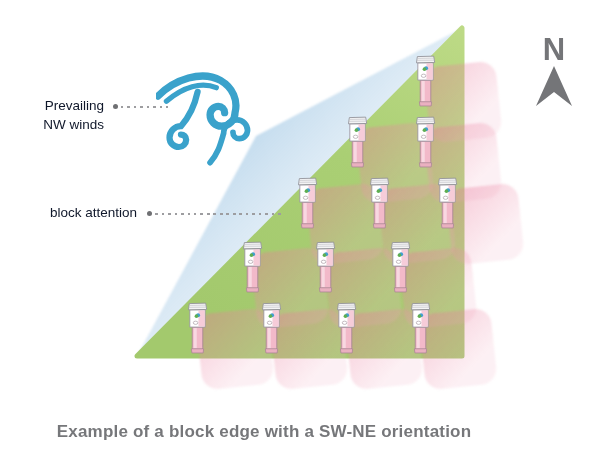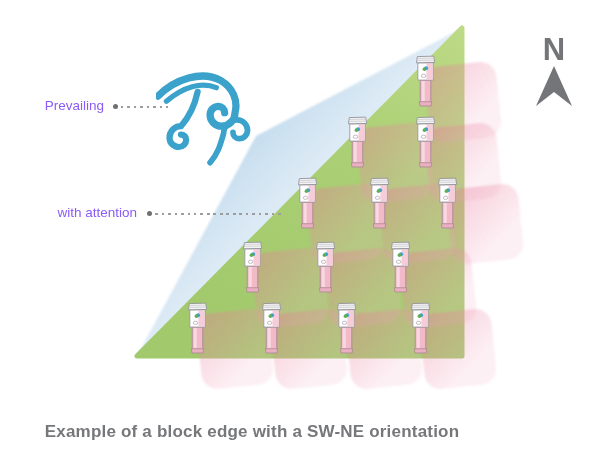--- a/index.html
+++ b/index.html
@@ -6,24 +6,24 @@
   #stage{position:relative;width:600px;height:454px;background:#ffffff;overflow:hidden;
          font-family:"Liberation Sans",sans-serif;}
   .abs{position:absolute;}
   
   #diagram-svg{position:absolute;left:0;top:0;}
   .wake{position:absolute;width:72px;height:76px;border-radius:16px;
         background:linear-gradient(140deg, rgba(233,118,152,0.40), rgba(243,182,200,0.20) 72%);
         transform:rotate(-6deg);filter:blur(1px);}
   .house{position:absolute;width:23px;height:54px;}
   
-  .label{color:#8b5cf6;font-size:13.5px;line-height:19px;text-align:right;}
+  .label{color:#0f172a;font-size:13.5px;line-height:19px;text-align:right;}
   .leader{height:2px;background-image:repeating-linear-gradient(90deg,#9d9da0 0 2.5px,transparent 2.5px 6.5px);}
   .leader-dot{width:5px;height:5px;border-radius:50%;background:#6f7073;}
-  #caption{left:0;top:422px;width:504px;text-align:center;color:#76777a;
+  #caption{left:12px;top:422px;width:504px;text-align:center;color:#76777a;
            font-size:17px;font-weight:bold;letter-spacing:0.2px;}
   #compass-n{left:536px;top:32px;width:36px;text-align:center;color:#747578;
              font-size:31px;font-weight:bold;}
 </style>
 </head>
 <body>
 
 <div id="stage">
 
   <svg id="diagram-svg" width="600" height="454">
@@ -232,26 +232,27 @@
     <g fill="none" stroke="#3aa2cb" stroke-linecap="round">
       <path stroke-width="7" d="M2,22 C18,6 44,-3 62,7 C74,14 79,26 76,38 a13,13 0 0,1 -13,13 a11,11 0 0,1 -11,-11 a8,8 0 0,1 8,-8 a6,6 0 0,1 6,6"></path>
       <path stroke-width="5" d="M10,27 C26,13 44,8 58,14"></path>
       <path stroke-width="6" d="M40,18 C37,32 32,42 24,51 a11,11 0 0,0 -11,11 a9,9 0 0,0 9,9 a7,7 0 0,0 7,-7 a5,5 0 0,0 -5,-5"></path>
       <path stroke-width="5.5" d="M52,86 C60,77 62,68 65,58 a13,13 0 0,1 13,-13 a10,10 0 0,1 10,10 a8,8 0 0,1 -8,8 a6,6 0 0,1 -6,-6"></path>
     </g>
   </svg>
 
   <div class="abs label" style="left:0;top:96px;width:104px;">
     <div>Prevailing</div>
+    <div>NW winds</div>
   </div>
   <div class="abs leader-dot" style="left:113px;top:104px;"></div>
   <div class="abs leader" style="left:121px;top:105.5px;width:47px;"></div>
 
   <div class="abs label" style="left:0;top:203px;width:137px;">
-    <div>with attention</div>
+    <div>block attention</div>
   </div>
   <div class="abs leader-dot" style="left:147px;top:211px;"></div>
   <div class="abs leader" style="left:155px;top:212.5px;width:126px;"></div>
 
   <div id="compass-n" class="abs">N</div>
   <svg class="abs" style="left:534px;top:64px;" width="40" height="44" viewBox="0 0 40 44">
     <path d="M20,2 L38,42 L20,28 L2,42 Z" fill="#747578"></path>
   </svg>
 
   <div id="caption" class="abs">Example of a block edge with a SW-NE orientation</div>

